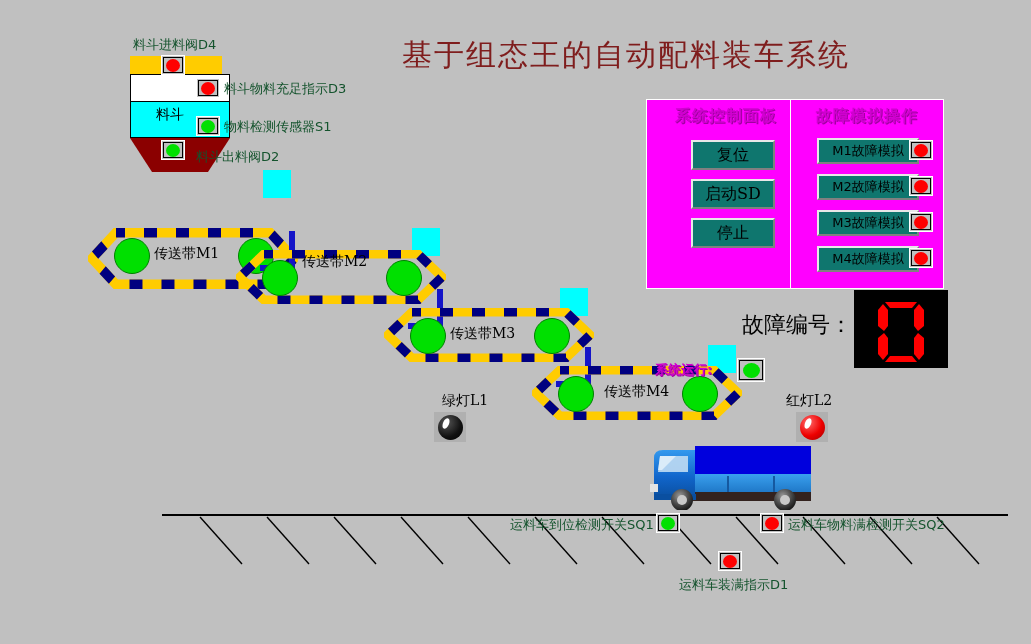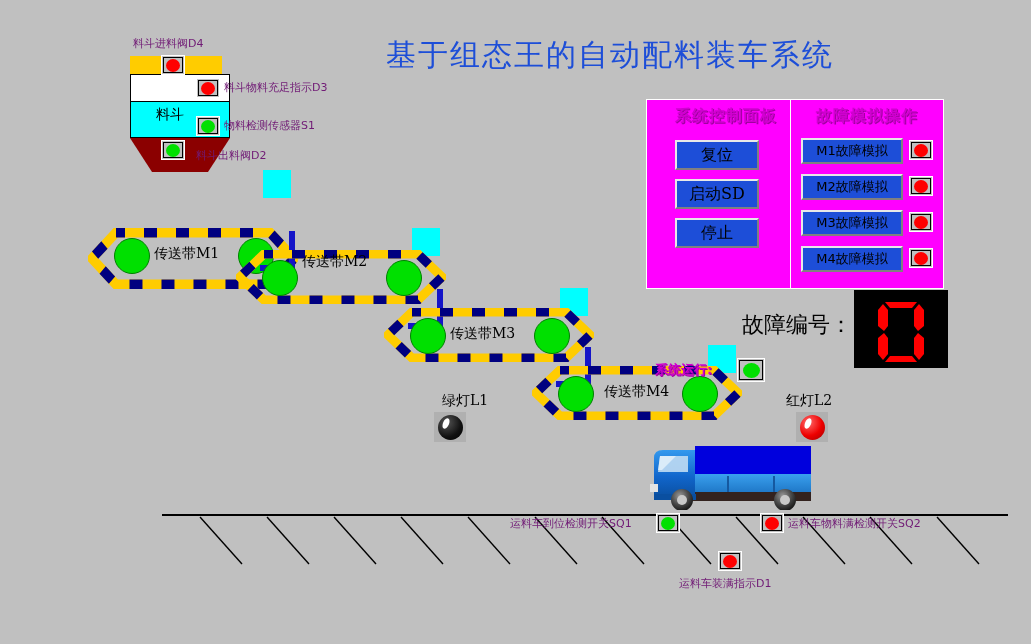--- a/index.html
+++ b/index.html
@@ -9,28 +9,28 @@
     font-family:"Liberation Serif","DejaVu Serif",serif;
     overflow:hidden;
     position:relative;
   }
   .abs{position:absolute;}
 
   
   #title{
     left:370px;top:36px;width:480px;
     font-size:30px;line-height:38px;
-    color:#1d4ed8;letter-spacing:2px;
+    color:#7f1d1d;letter-spacing:2px;
     font-family:"DejaVu Serif",serif;
-    text-align:center;white-space:nowrap;
+    text-align:right;white-space:nowrap;
   }
 
   
   .lbl{
-    font-size:11px;color:#701a75;white-space:nowrap;
+    font-size:13px;color:#14532d;white-space:nowrap;
     font-family:"DejaVu Sans","Liberation Sans",sans-serif;
   }
   .lbl-serif{
     font-size:14px;color:#000;white-space:nowrap;
     font-family:"DejaVu Serif",serif;
   }
 
   
   .ind{
     width:24px;height:20px;
@@ -97,30 +97,31 @@
     position:absolute;background:#ff00ff;border:1px solid #ffffff;box-sizing:border-box;
   }
   .panel-title{
     text-align:center;color:#d000d0;
     font-size:16px;font-weight:bold;letter-spacing:1px;
     font-family:"DejaVu Sans","Liberation Sans",sans-serif;
     text-shadow:1px 1px 0 #a000a0;
     padding-top:6px;
   }
   .btn{
-    background:#1d4ed8;
+    background:#0f766e;
     border-top:2px solid #e8e8e8;
     border-left:2px solid #e8e8e8;
     border-right:2px solid #808080;
     border-bottom:2px solid #808080;
     box-sizing:border-box;
     display:flex;align-items:center;justify-content:center;
     color:#000;
     font-family:"DejaVu Serif",serif;
     cursor:pointer;
+    margin-left:16px;
   }
   #ctrl-panel{left:646px;top:99px;width:160px;height:190px;}
   #ctrl-panel .btn{left:28px;width:84px;height:30px;font-size:16px;}
   #ctrl-run-label{
     position:absolute;left:8px;top:261px;font-size:13px;color:#d000d0;
     font-family:"DejaVu Sans","Liberation Sans",sans-serif;font-weight:bold;
     text-shadow:1px 1px 0 #a000a0;
   }
 
   #fault-panel{left:790px;top:99px;width:154px;height:190px;}

